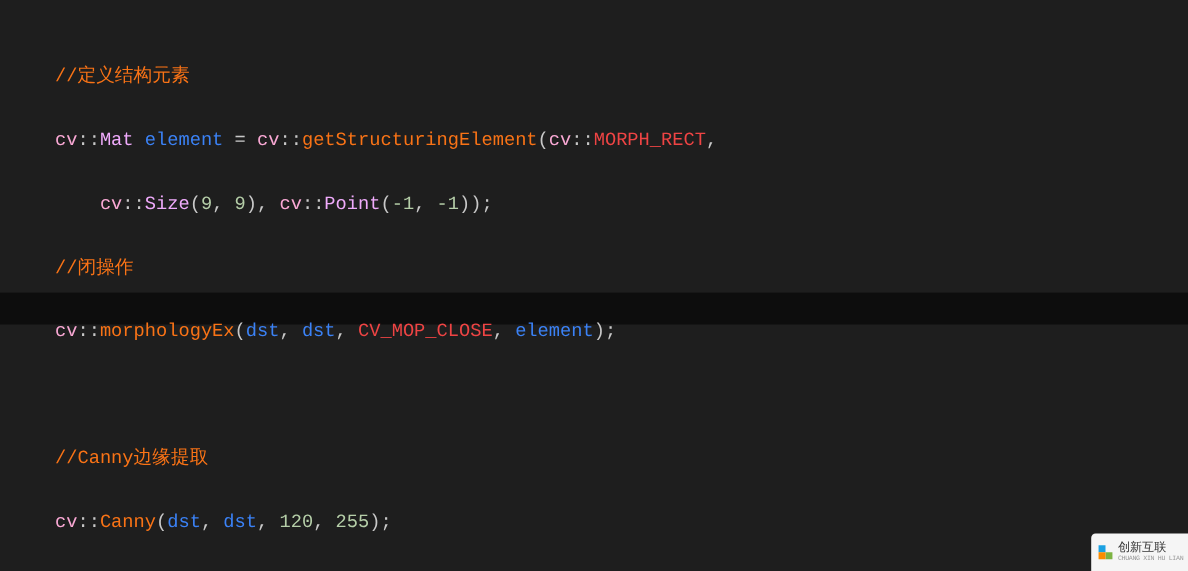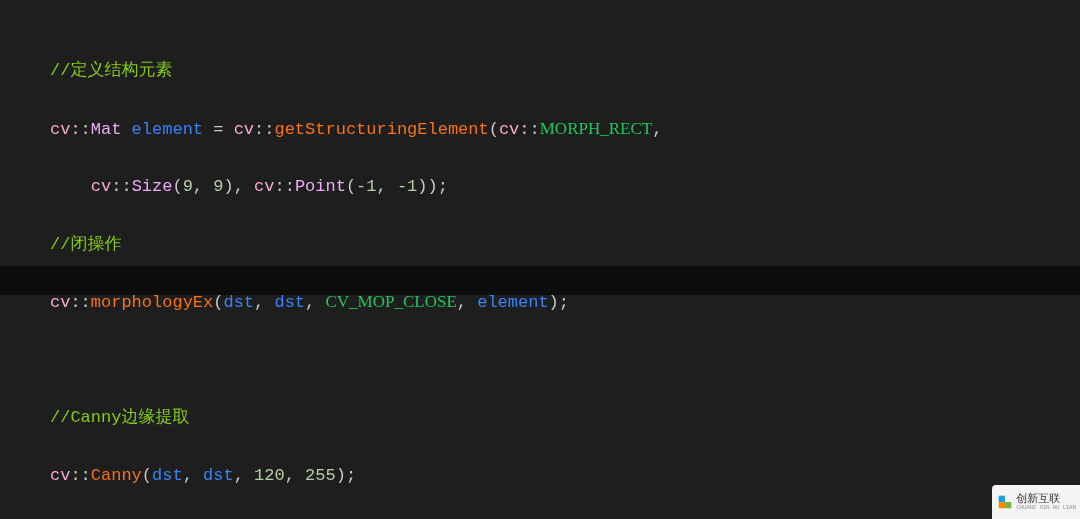--- a/index.html
+++ b/index.html
@@ -26,26 +26,26 @@
     .highlight-bar {
       position: absolute;
       left: 0;
       right: 0;
       height: 29px;
       background: #0d0d0d;
       top: 266px;
       z-index: 0;
     }
     .code-area { position: relative; z-index: 1; }
-    .c-comment { color: #84cc16; }
+    .c-comment { color: #f97316; }
     .c-default { color: #3b82f6; }
     .c-type { color: #f0abfc; font-family: Liberation Mono, monospace; }
     .c-punct { color: #c8c8c8; }
     .c-func { color: #f97316; }
-    .c-const { color: #22c55e; font-family: Liberation Serif, serif; }
+    .c-const { color: #ef4444; }
     .c-num { color: #b5cea8; }
     .c-ns { color: #f9a8d4; }
     .watermark {
       position: absolute;
       right: 0;
       bottom: 0;
       width: 88px;
       height: 34px;
       background: #f5f5f5;
       border-top-left-radius: 4px;

